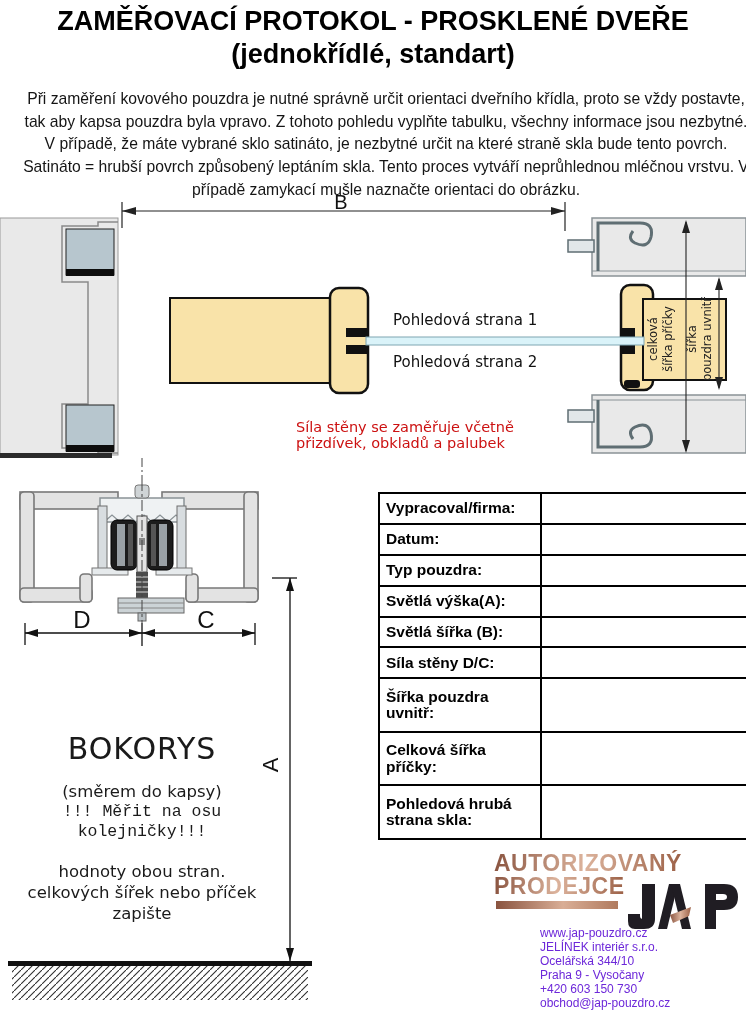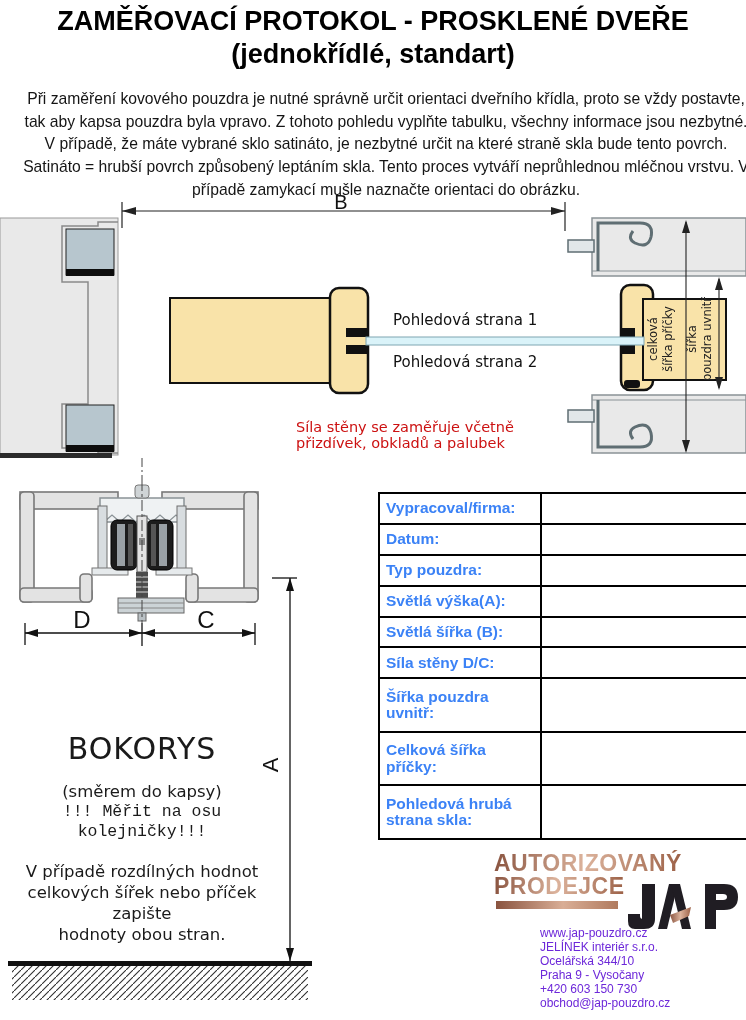--- a/index.html
+++ b/index.html
@@ -13,21 +13,21 @@
   .bok-svg{position:absolute;top:480px;left:0;}
   .bok-text{position:absolute;top:733px;left:0;width:284px;text-align:center;color:#1a1a1a;
         font-family:"DejaVu Sans",sans-serif;}
   .bok-title{font-size:30px;letter-spacing:1px;line-height:32px;}
   .bok-sub{font-size:16.5px;line-height:20px;margin-top:17px;}
   .bok-note1{font-size:16.5px;line-height:20px;font-family:Liberation Mono, monospace;}
   .bok-note2{font-size:16.5px;line-height:21px;margin-top:19px;}
   .form-table{position:absolute;top:492px;left:378px;border-collapse:collapse;
         width:368px;height:348px;table-layout:fixed;}
   .form-table td{border:2.5px solid #000;padding:2px 4px 2px 6px;vertical-align:middle;}
-  .form-table td.lbl{width:150px;font-weight:bold;font-size:15.5px;line-height:16.5px;color:#3b82f6;}
+  .form-table td.lbl{width:150px;font-weight:bold;font-size:15.5px;line-height:16.5px;color:#000000;}
   .form-table td.val{width:206px;background:#fff;}
   .auth1,.auth2{position:absolute;font-weight:bold;font-size:23px;letter-spacing:0.5px;
         background:linear-gradient(90deg,#8a5440,#dcb39c 48%,#9c6147);
         -webkit-background-clip:text;background-clip:text;color:transparent;}
   .auth1{left:494px;top:850px;}
   .auth2{left:494px;top:873px;}
   .auth-bar{position:absolute;left:496px;top:901px;width:122px;height:8px;
         background:linear-gradient(90deg,#8a5440,#d9ae96 55%,#b07a5e);}
   .jap-svg{position:absolute;left:628px;top:884px;}
   .contact{position:absolute;left:540px;top:927px;width:200px;text-align:left;
@@ -202,23 +202,22 @@
 
     <rect x="8" y="481" width="304" height="5" fill="#111"></rect>
     <rect x="12" y="486" width="296" height="34" fill="url(#hatch)"></rect>
   </svg>
 
   <div class="bok-text">
     <div class="bok-title">BOKORYS</div>
     <div class="bok-sub">(směrem do kapsy)</div>
     <div class="bok-note1">!!! Měřit na osu kolejničky!!!</div>
     <div class="bok-note2">
-      <div>V případě rozdílných hodnot</div>
+      <div>hodnoty obou stran.</div>
       <div>celkových šířek nebo příček zapište</div>
-      <div>hodnoty obou stran.</div>
     </div>
   </div>
 
   <table class="form-table">
     <tbody>
       <tr>
         <td class="lbl">Vypracoval/firma:</td>
         <td class="val"></td>
       </tr>
       <tr>

